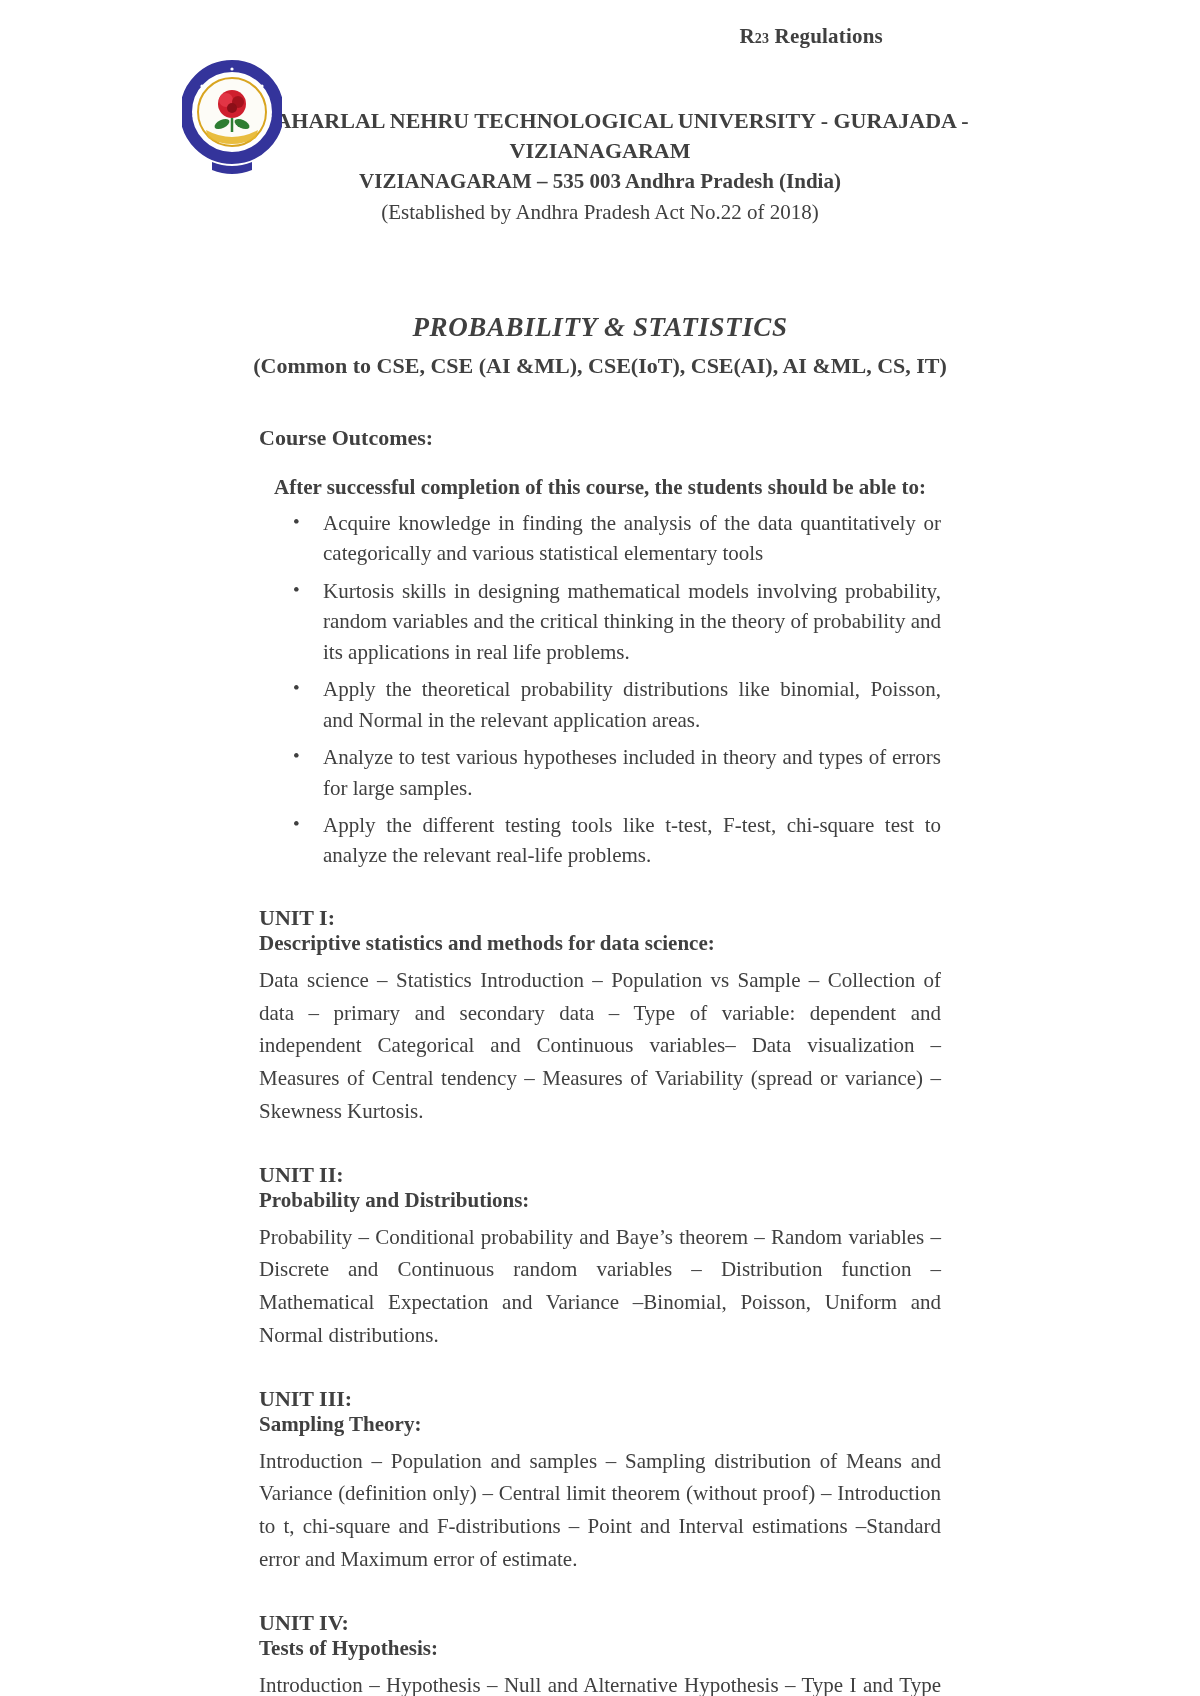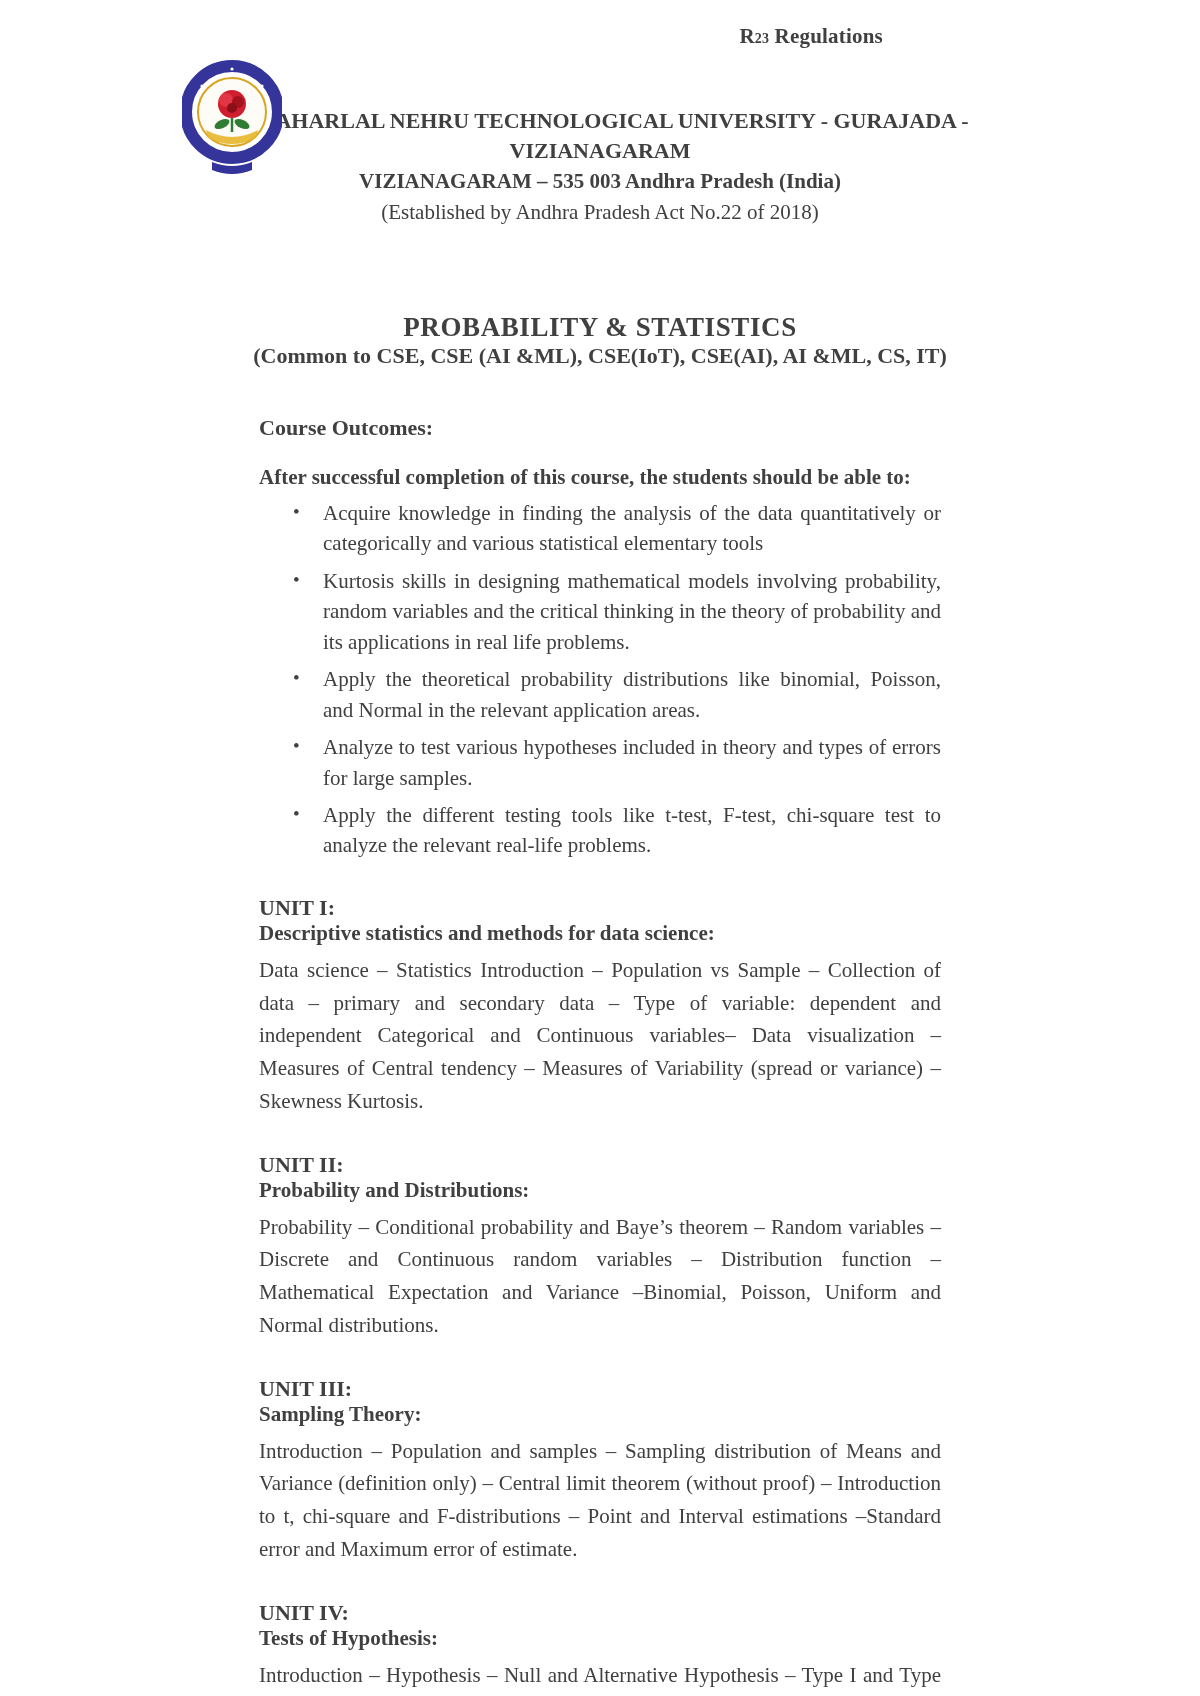--- a/index.html
+++ b/index.html
@@ -64,40 +64,43 @@
     margin-top: 2px;
   }
 
   
   .course-title {
     margin-top: 76px;
     text-align: center;
     font-weight: bold;
     font-size: 27px;
     letter-spacing: 0.6px;
+    font-style: italic;
   }
   .course-common {
+    margin-top: 10px;
     text-align: center;
     font-weight: bold;
     font-size: 22px;
   }
 
   
   .content {
     padding: 0 135px;
   }
   .section-heading {
     margin-top: 46px;
     font-weight: bold;
     font-size: 22px;
   }
   .intro-line {
     margin-top: 24px;
     font-weight: bold;
     font-size: 21px;
+    text-align: center;
   }
   ul.outcomes {
     list-style: none;
     margin: 8px 0 0 0;
     padding: 0;
   }
   ul.outcomes li {
     display: flex;
     margin-top: 7px;
     font-size: 21px;

